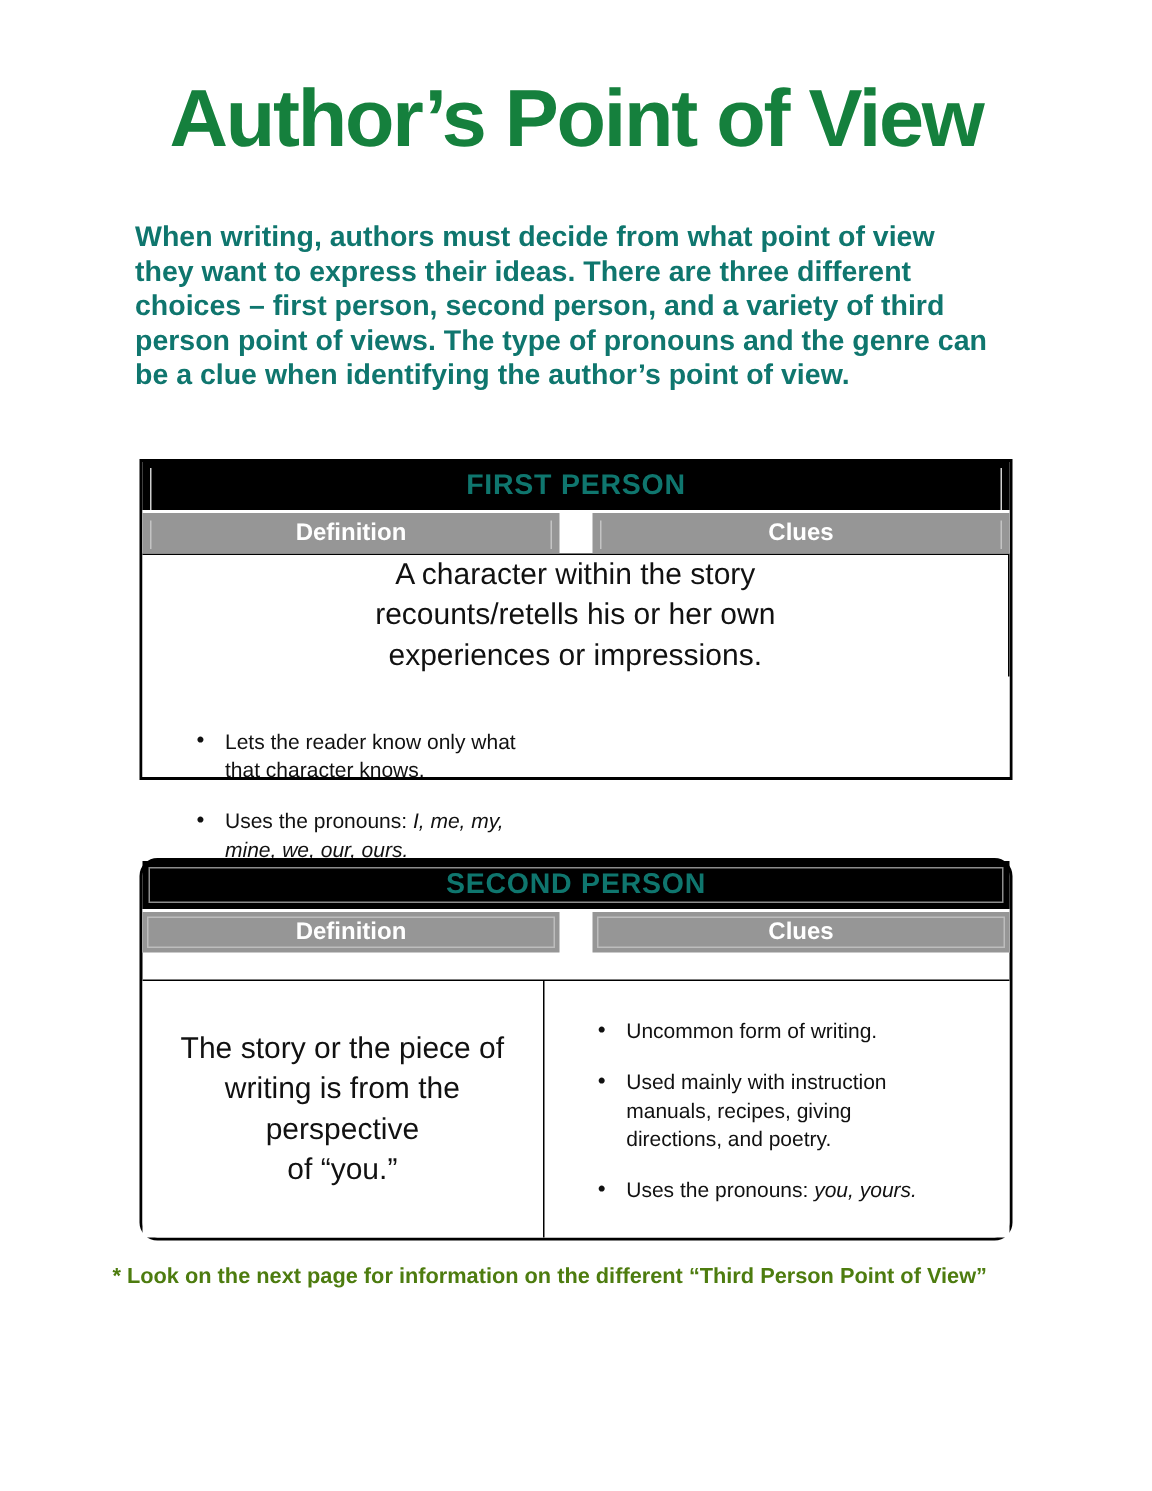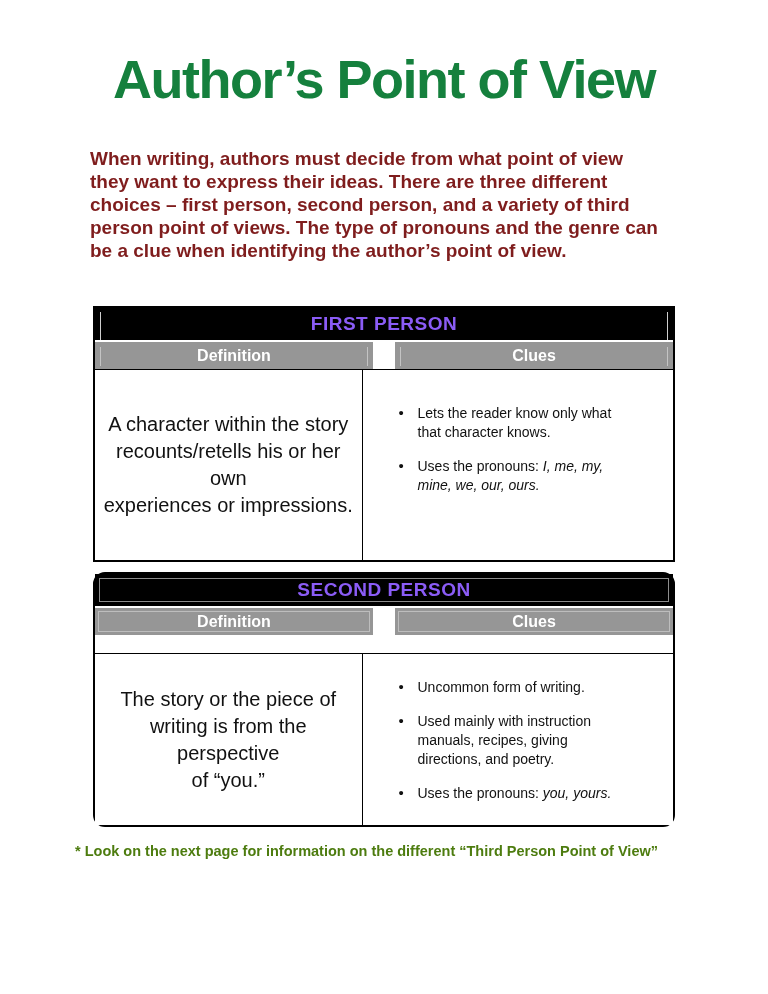--- a/index.html
+++ b/index.html
@@ -16,36 +16,36 @@
     position:absolute; top:48px; left:0; width:768px;
     text-align:center;
     font-size:54px; font-weight:bold; letter-spacing:-1.5px;
     color:#15803d;
     white-space:nowrap;
   }
 
   
   .intro {
     position:absolute; top:147px; left:90px;
-    font-size:19px; font-weight:bold; color:#7f1d1d;
+    font-size:19px; font-weight:bold; color:#0f766e;
     line-height:23px;
     white-space:pre-line;
   }
 
   
   .pov-table {
     position:absolute; left:93px; width:582px;
     border:2px solid #000; background:#fff;
   }
   .pov-table.t1 { top:306px; }
   .pov-table.t2 { top:572px;border-radius:12px; }
 
   .tbl-header {
     position:relative; height:32px; background:#000;
-    color:#8b5cf6; font-size:19px; font-weight:bold;
+    color:#0f766e; font-size:19px; font-weight:bold;
     display:flex; align-items:center; justify-content:center;
     letter-spacing:0.5px;
   }
   
   .t1 .tbl-header .tick-l, .t1 .tbl-header .tick-r {
     position:absolute; top:4px; bottom:0; width:1px; background:#cfcfcf;
   }
   .t1 .tbl-header .tick-l { left:5px; }
   .t1 .tbl-header .tick-r { right:5px; }
   
@@ -66,21 +66,21 @@
     position:absolute; top:5px; bottom:3px; width:1px; background:#c4c4c4;
   }
   .t1 .sub-cell .tick-l { left:5px; }
   .t1 .sub-cell .tick-r { right:5px; }
   .t2 .sub-cell .inset-box {
     position:absolute; left:3px; right:3px; top:3px; bottom:3px;
     border:1px solid #bdbdbd; pointer-events:none;
   }
 
   .tbl-body { display:flex; border-top:1px solid #000; background:#fff; }
-  .t1 .tbl-body { height:191px; }
+  .t1 .tbl-body { height:149px;flex-direction:column; }
   .t2 .tbl-body { height:172px;margin-top:18px; }
 
   .def-cell {
     flex:1; border-right:1px solid #000;
     display:flex; align-items:center; justify-content:center;
     text-align:center;
     font-size:20px; color:#111; line-height:27px;
     white-space:pre-line;
     padding:0 6px;
   }

